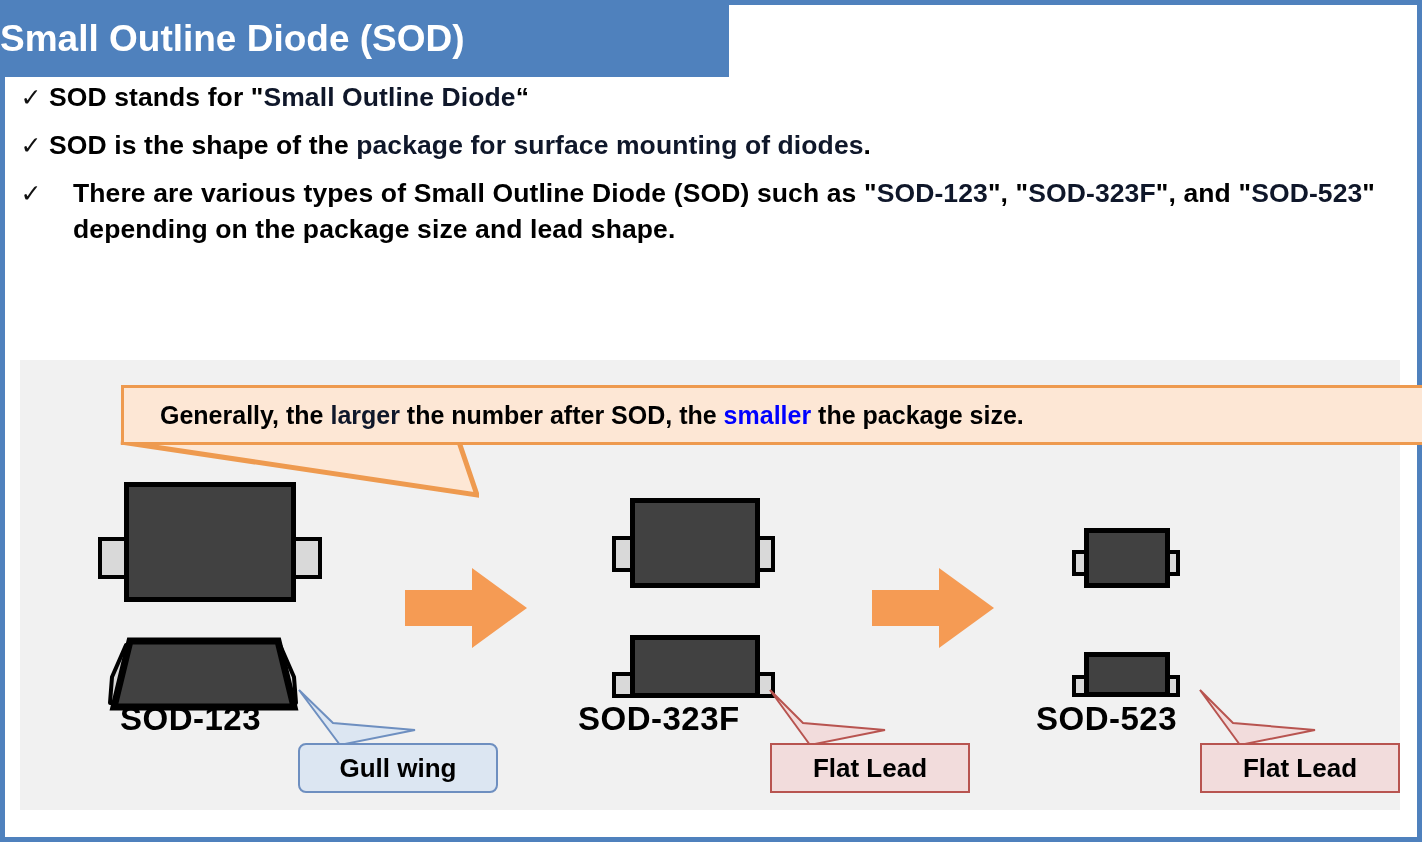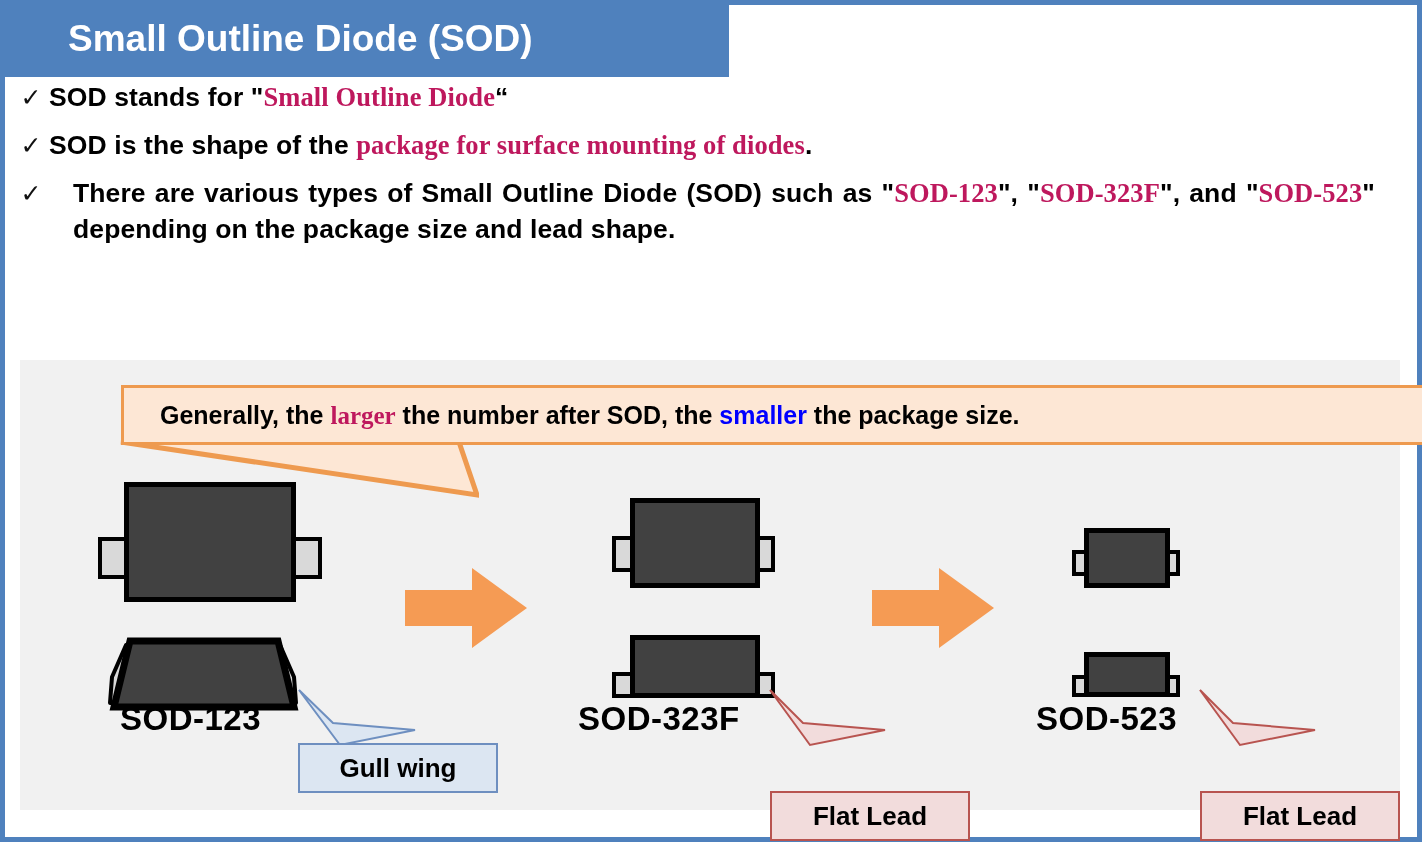--- a/index.html
+++ b/index.html
@@ -22,21 +22,20 @@
     position:absolute;left:-5px;top:-5px;
     width:729px;height:77px;
     background:#4F81BD;
     display:flex;align-items:center;
   }
   .title-text{
     color:#ffffff;
     font-size:37px;
     font-weight:bold;
     letter-spacing:0px;
-    padding-left:68px;
     line-height:1;
   }
 
   
   .bullets{
     position:absolute;left:8px;top:74px;
     width:1390px;
   }
   .bullet{
     display:flex;
@@ -59,21 +58,21 @@
     color:#000000;
     line-height:36px;
     letter-spacing:0.1px;
   }
   .b3 .bullet-body{
     text-align:justify;
     text-align-last:left;
     padding-right:28px;
     margin-left:24px;
   }
-  .red{color:#be185d;font-family:Liberation Serif, serif;}
+  .red{color:#0f172a;}
   .blue{color:#0000FF;}
 
   
   .panel{
     position:absolute;
     left:15px;top:355px;
     width:1380px;height:450px;
     background:#F1F1F1;
   }
 
@@ -139,21 +138,21 @@
 
   
   .tag{
     position:absolute;
     box-sizing:border-box;
     display:flex;align-items:center;justify-content:center;
     font-size:26px;font-weight:bold;color:#000000;
     z-index:5;
   }
   .tag-blue{background:#DCE6F2;border:2px solid #6E8FC0;}
-  .tag-red{background:#F2DCDC;border:2px solid #B85450;margin-top:48px;}
+  .tag-red{background:#F2DCDC;border:2px solid #B85450;}
   .pointer{position:absolute;z-index:4;}
 </style>
 </head>
 <body>
 
 <div class="slide">
 
   <div class="title-bar">
     <div class="title-text">Small Outline Diode (SOD)</div>
   </div>
@@ -247,19 +246,19 @@
     <svg class="pointer" width="240" height="120" style="left:195px;top:320px;">
       <polygon points="84,10 125,65 200,50 118,43" fill="#DCE6F2" stroke="#6E8FC0" stroke-width="2"></polygon>
     </svg>
     <svg class="pointer" width="240" height="120" style="left:680px;top:320px;">
       <polygon points="70,10 110,65 185,50 103,43" fill="#F2DCDC" stroke="#B85450" stroke-width="2"></polygon>
     </svg>
     <svg class="pointer" width="240" height="120" style="left:1110px;top:320px;">
       <polygon points="70,10 110,65 185,50 103,43" fill="#F2DCDC" stroke="#B85450" stroke-width="2"></polygon>
     </svg>
 
-    <div class="tag tag-blue" style="left:278px;top:383px;width:200px;height:50px;">Gull wing</div>
+    <div class="tag tag-blue" style="left:278px;top:383px;width:200px;height:50px;border-radius:8px;">Gull wing</div>
     <div class="tag tag-red" style="left:750px;top:383px;width:200px;height:50px;">Flat Lead</div>
     <div class="tag tag-red" style="left:1180px;top:383px;width:200px;height:50px;">Flat Lead</div>
 
   </div>
 
 </div>
 
 </body></html>

